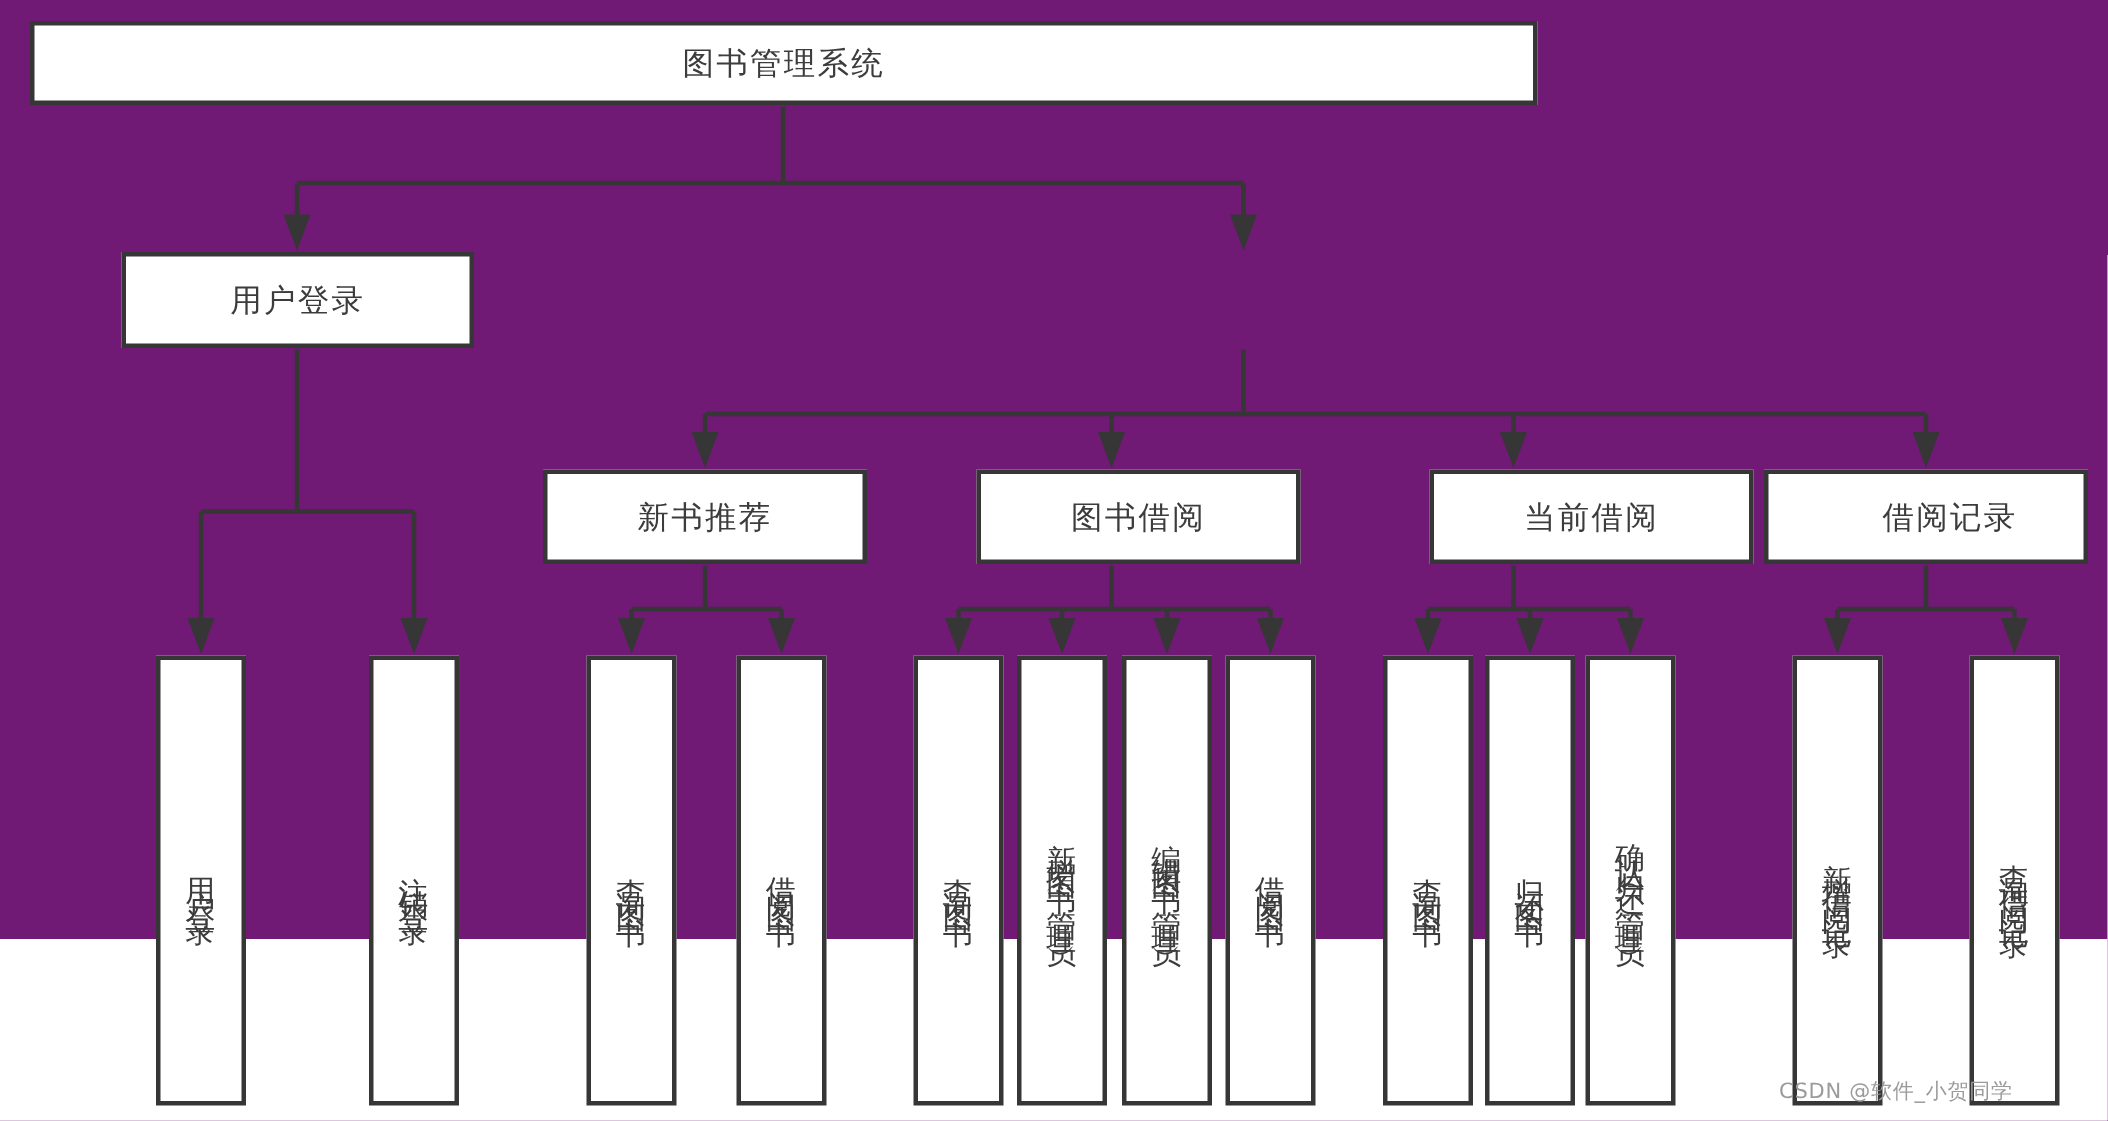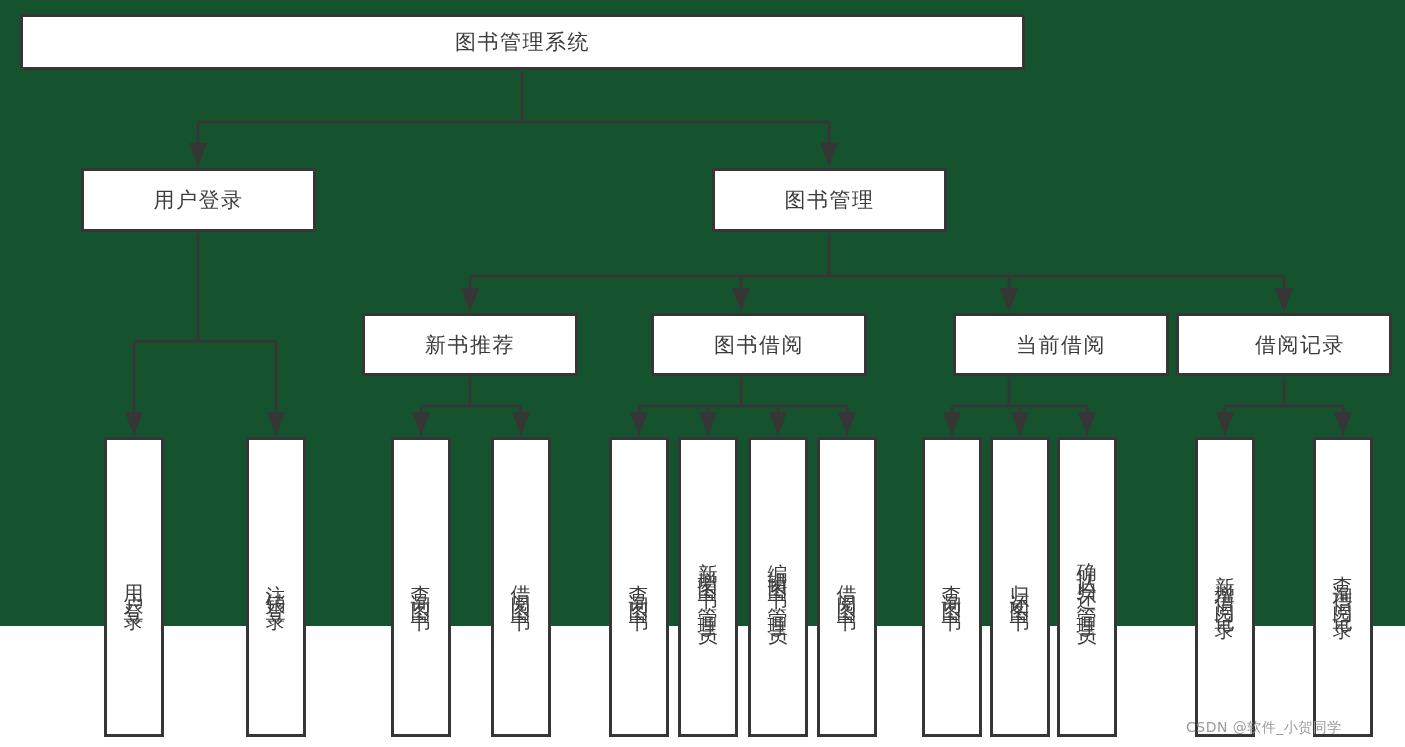--- a/index.html
+++ b/index.html
@@ -8,21 +8,21 @@
     background: #ffffff;
     width: 1405px;
     height: 747px;
     overflow: hidden;
     font-family: "DejaVu Sans", "Liberation Sans", sans-serif;
   }
   #stage {
     position: relative;
     width: 1405px;
     height: 626px;
-    background: #14532d;
+    background: #701a75;
     text-decoration: underline;
   }
   #connectors {
     position: absolute;
     left: 0;
     top: 0;
     width: 1405px;
     height: 747px;
   }
   .node {
@@ -107,23 +107,20 @@
     </g>
   </svg>
 
   <div class="node h root" style="left:20px; top:14px; width:1005px; height:56px;">
     <span class="lbl">图书管理系统</span>
   </div>
 
   <div class="node h" style="left:81px; top:168px; width:235px; height:64px;">
     <span class="lbl">用户登录</span>
   </div>
-  <div class="node h" style="left:712px; top:168px; width:235px; height:64px;">
-    <span class="lbl">图书管理</span>
-  </div>
 
   <div class="node h" style="left:362px; top:313px; width:216px; height:63px;">
     <span class="lbl">新书推荐</span>
   </div>
   <div class="node h" style="left:633px; top:313px; width:216px; height:63px;margin-left:18px;">
     <span class="lbl">图书借阅</span>
   </div>
   <div class="node h" style="left:953px; top:313px; width:216px; height:63px;">
     <span class="lbl">当前借阅</span>
   </div>

